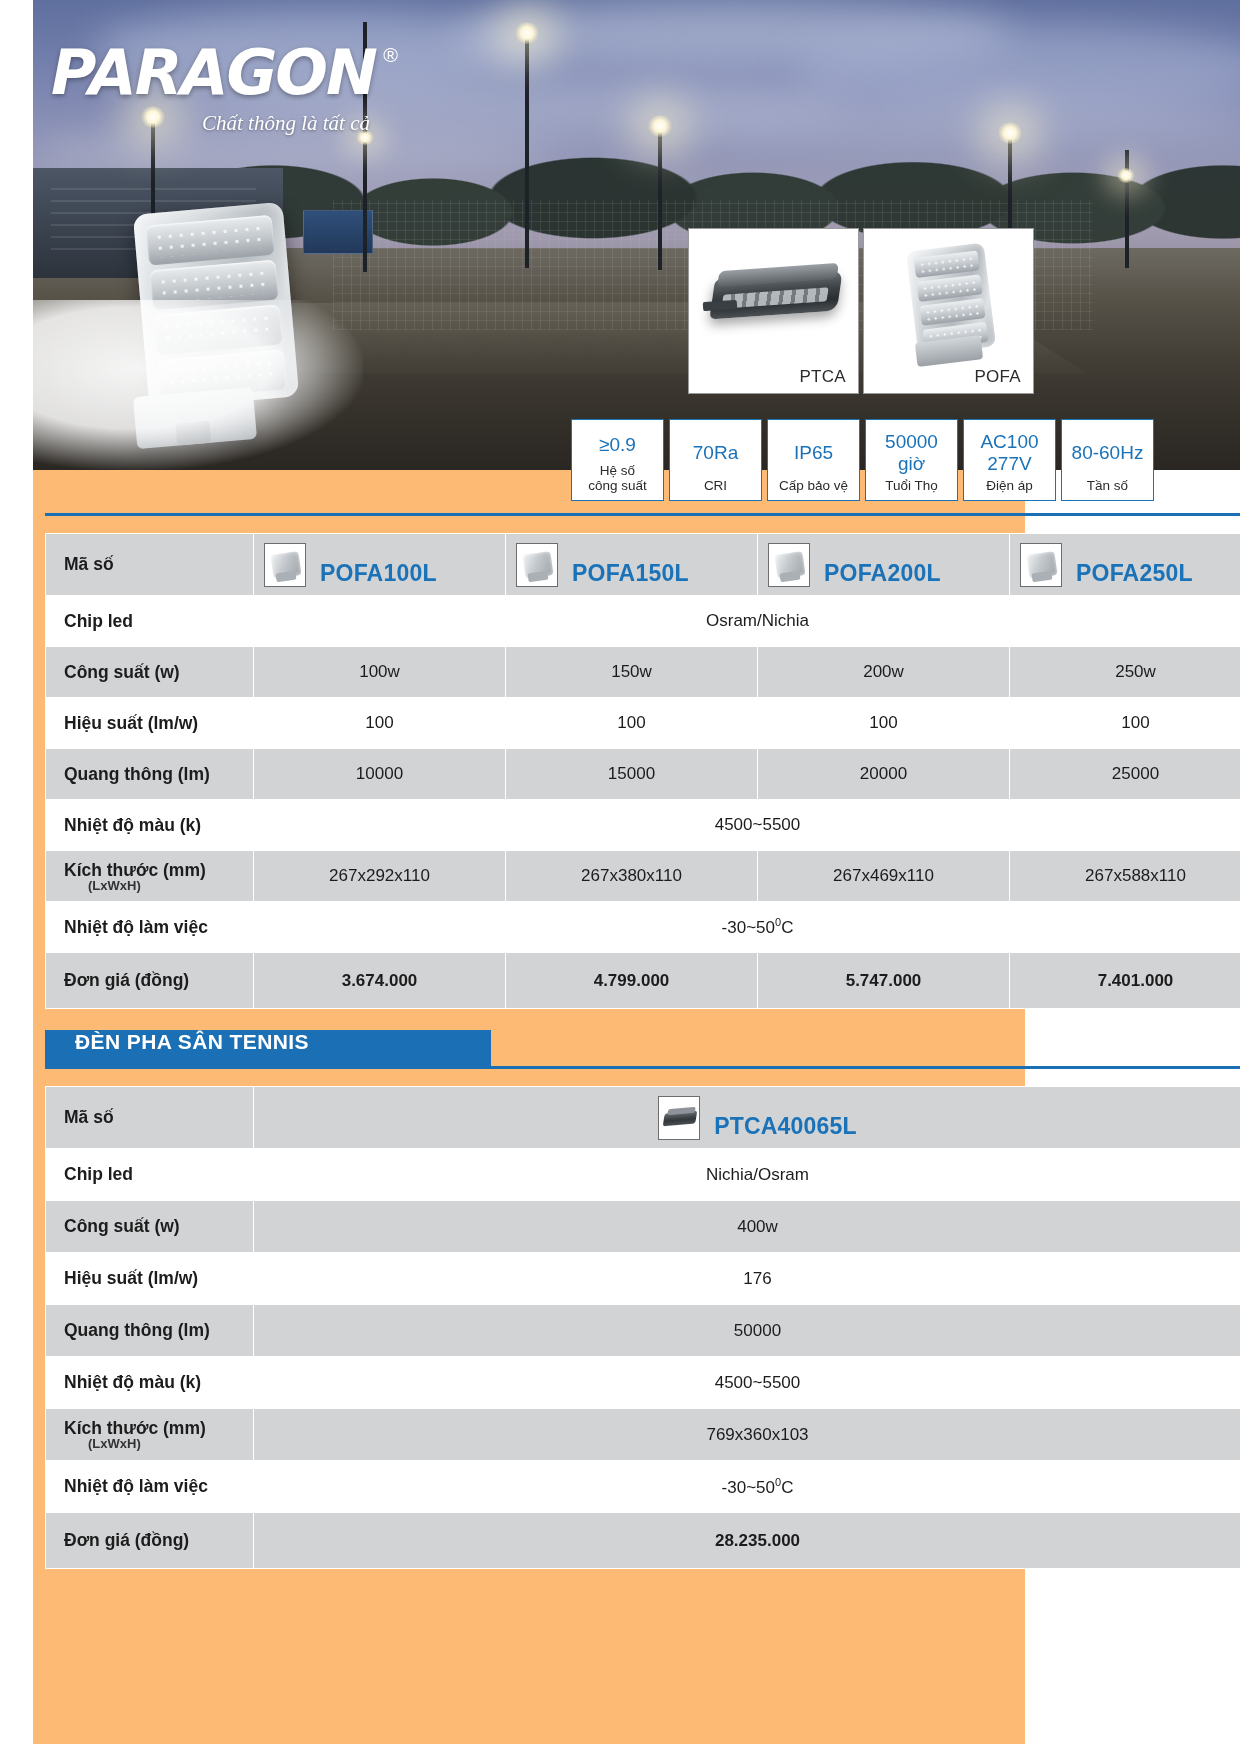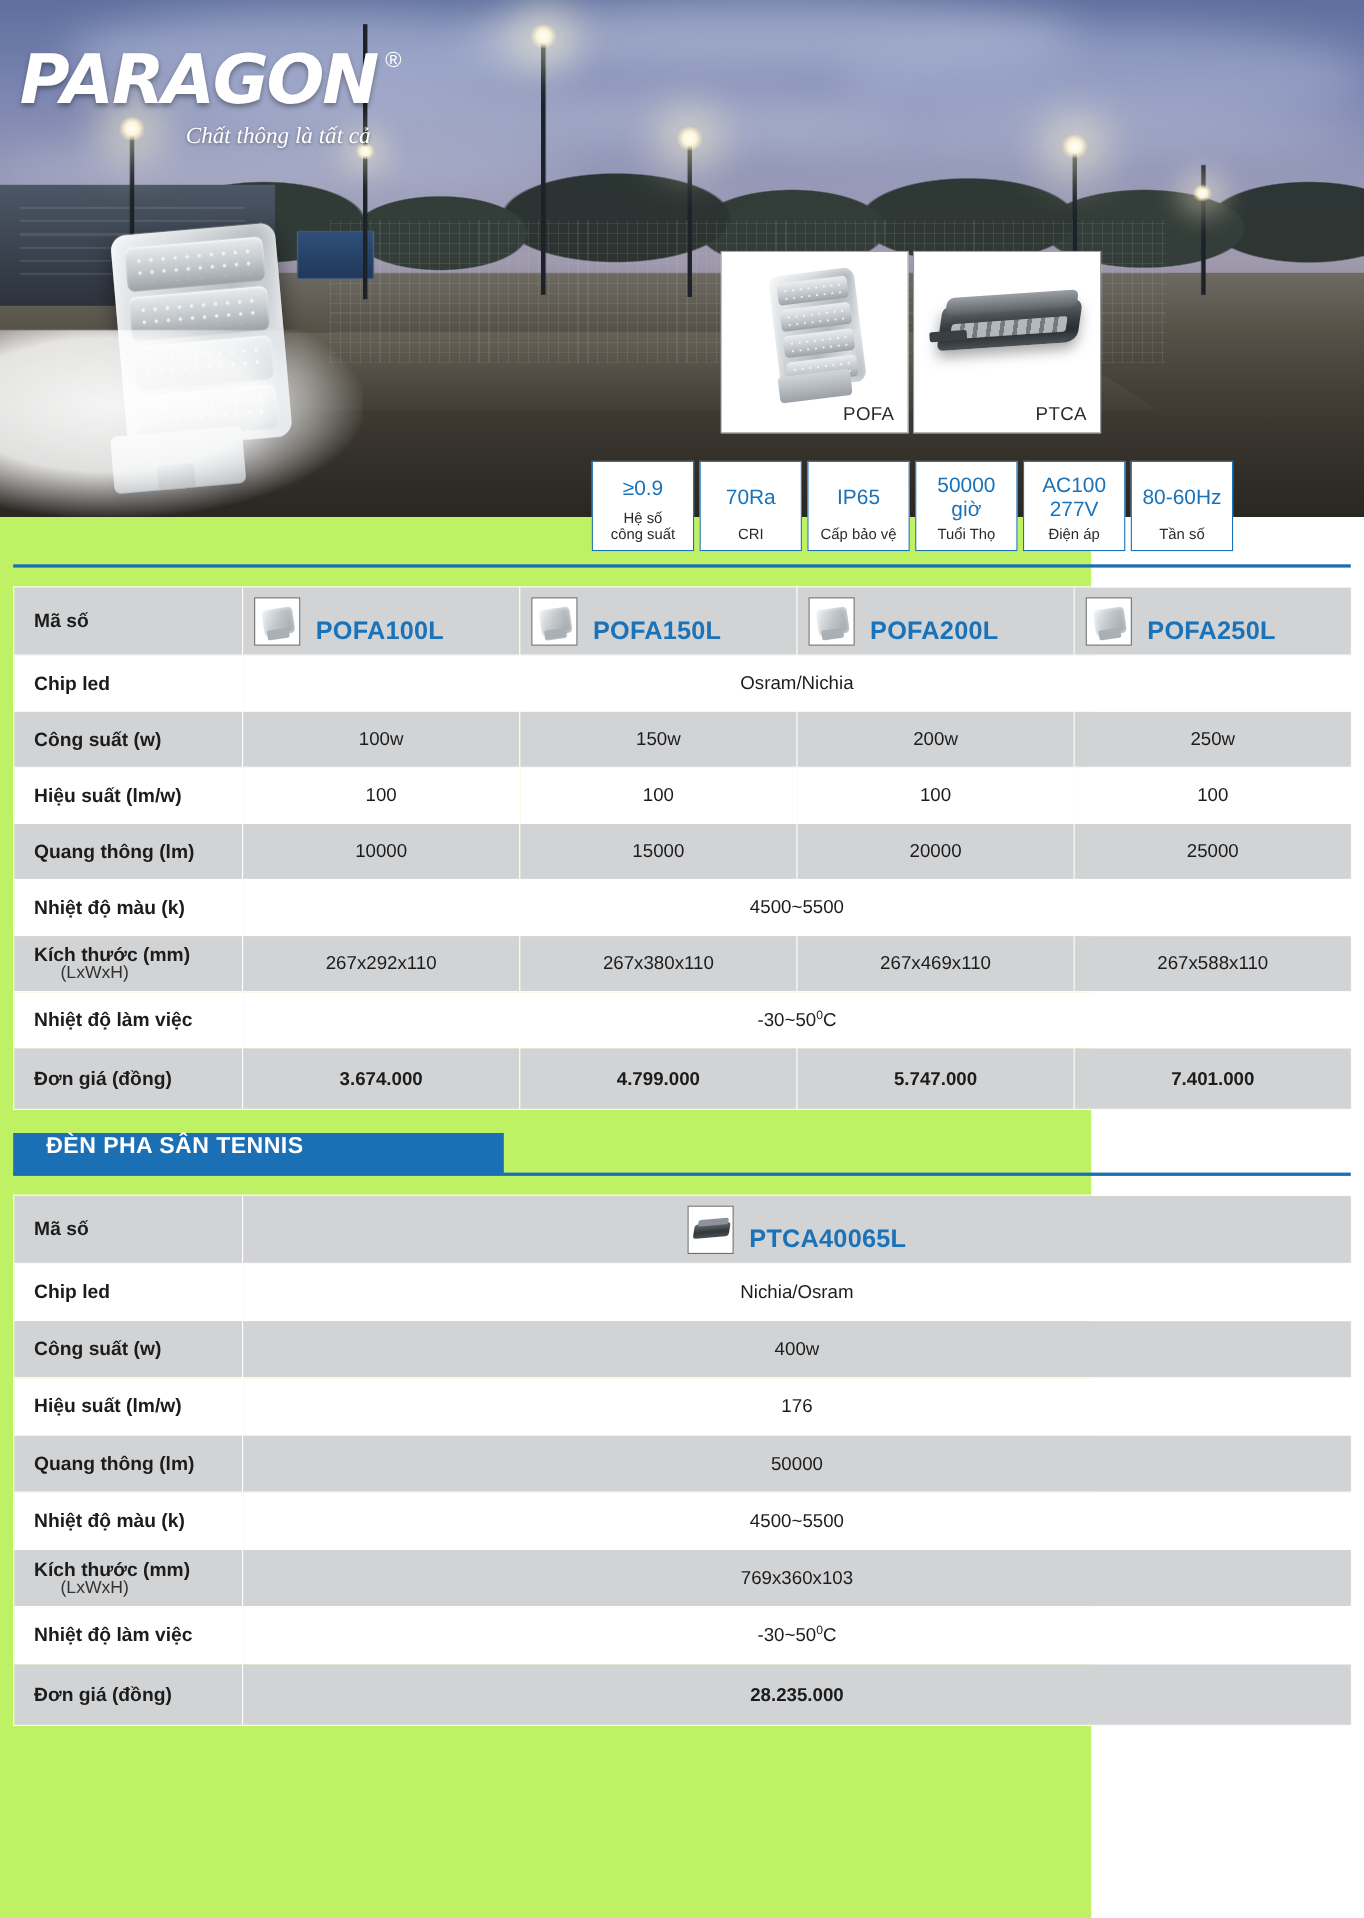--- a/index.html
+++ b/index.html
@@ -4,21 +4,21 @@
 <title>Paragon Catalog</title>
 <style>
   * { box-sizing: border-box; margin: 0; padding: 0; }
   html, body {
     width: 1240px;
     height: 1744px;
     background: #ffffff;
     font-family: "Liberation Sans", "DejaVu Sans", sans-serif;
     overflow: hidden;
   }
-  .page { position: relative; width: 992px; height: 1744px; background:#bef264; }
+  .page { position: relative; width: 992px; height: 1744px; background:#fdba74;margin-left:33px; }
 
   
   .hero {
     position: relative;
     width: 1240px;
     height: 470px;
     overflow: hidden;
     background: linear-gradient(180deg,
         #5f6f9e 0%,
         #6e7ba8 10%,
@@ -271,21 +271,21 @@
   }
   .mini-ptca:after {
     content:""; position:absolute; left:5px; top:15px; width:32px; height:13px;
     background: linear-gradient(180deg,#6a6f74,#32373a 60%,#4a4f53);
     border-radius:3px; transform: skewX(-14deg) rotate(-5deg);
   }
   .mini-ptca:before {
     content:""; position:absolute; left:9px; top:11px; width:27px; height:6px;
     background:#8d9398; border-radius:2px; transform: skewX(-14deg) rotate(-5deg); z-index:2;
   }
-  .sub { display:block; font-size: 16px; font-weight: normal; color:#333; margin-top:-3px; padding-left: 24px;}
+  .sub { display:block; font-size: 13px; font-weight: bold; color:#333; margin-top:-3px; padding-left: 24px;}
   sup { font-size: 11px; }
 </style>
 </head>
 <body>
 
 <div class="page">
 
   <div class="hero">
     <div class="cloud c1"></div>
     <div class="cloud c2"></div>
@@ -332,38 +332,38 @@
                      text-shadow:0 2px 5px rgba(0,0,0,.35);">PARAGON</span>
         <span style="position:absolute; right:-22px; top:8px; font-size:20px; color:#ffffff;">®</span>
       </div>
       <div style="text-align:right; margin-top:2px; padding-right:6px; font-size:21px; font-style:italic;
                   color:#ffffff; font-family:'Liberation Serif', serif; text-shadow:0 1px 3px rgba(0,0,0,.4);">Chất thông là tất cả</div>
     </div>
 
     <div class="thumbs">
       <div class="thumb">
         <div class="thumb-art">
+          <div class="ptca-body"></div>
+          <div class="ptca-top"></div>
+          <div class="ptca-lens"></div>
+          <div class="ptca-arm"></div>
+        </div>
+        <div class="thumb-label">PTCA</div>
+      </div>
+      <div class="thumb">
+        <div class="thumb-art">
           <div class="pofa-body">
             <div class="pofa-row pr1"></div>
             <div class="pofa-row pr2"></div>
             <div class="pofa-row pr3"></div>
             <div class="pofa-row pr4"></div>
           </div>
           <div class="pofa-brk"></div>
         </div>
         <div class="thumb-label">POFA</div>
-      </div>
-      <div class="thumb">
-        <div class="thumb-art">
-          <div class="ptca-body"></div>
-          <div class="ptca-top"></div>
-          <div class="ptca-lens"></div>
-          <div class="ptca-arm"></div>
-        </div>
-        <div class="thumb-label">PTCA</div>
       </div>
     </div>
   </div>
 
   <div class="badges">
     <div class="badge">
       <div class="badge-val" style="white-space:pre-line">≥0.9</div>
       <div class="badge-lab" style="white-space:pre-line">Hệ số
 công suất</div>
     </div>

